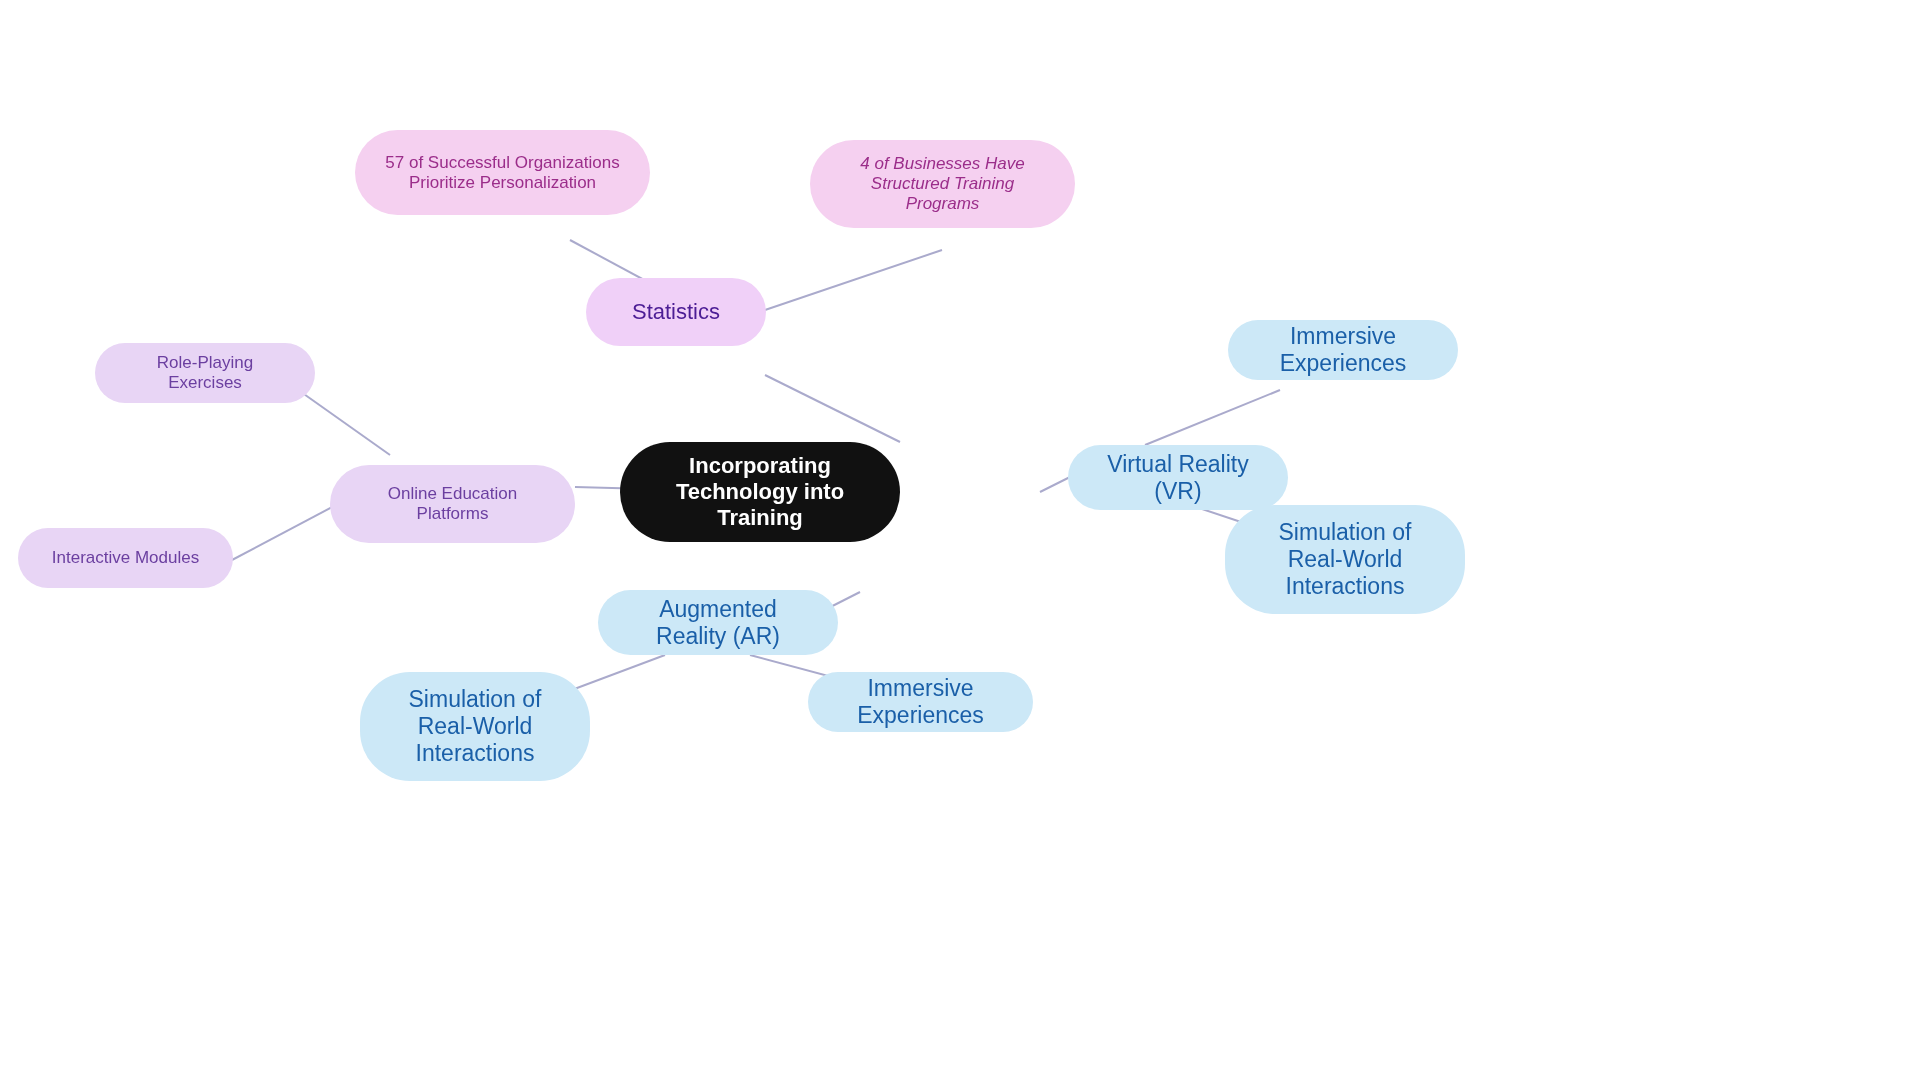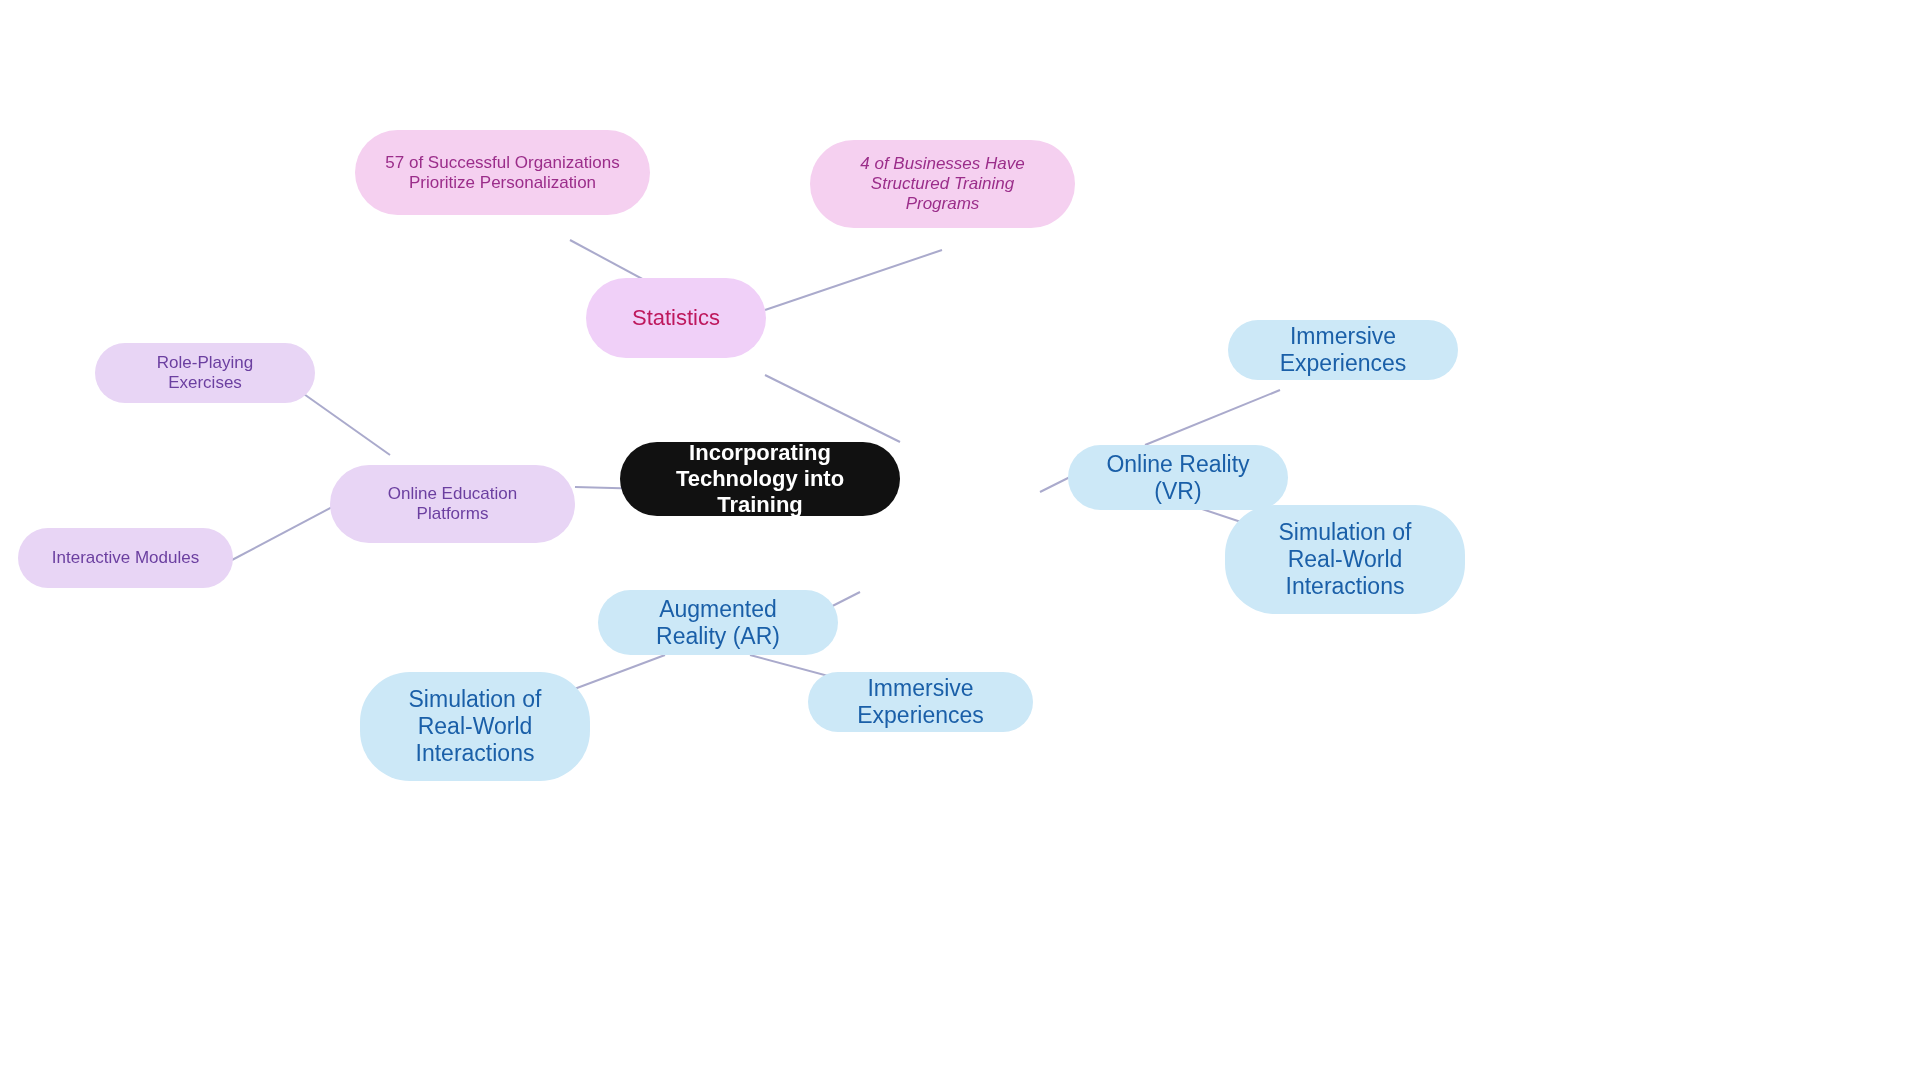--- a/index.html
+++ b/index.html
@@ -27,21 +27,21 @@
       text-align: center;
       cursor: pointer;
       padding: 14px 24px;
     }
     .node-center {
       background: #111111;
       color: #ffffff;
       font-size: 22px;
       font-weight: 600;
       width: 280px;
-      height: 74px;
+      height: 100px;
       border-radius: 50px;
     }
     .node-purple {
       background: #e8d5f5;
       color: #6b3fa0;
       font-size: 17px;
       font-weight: 500;
       border-radius: 50px;
       margin-top: 13px;
     }
@@ -54,25 +54,25 @@
     }
     .node-pink {
       background: #f5d0f0;
       color: #9b2d8a;
       font-size: 17px;
       font-weight: 500;
       border-radius: 50px;
     }
     .node-statistics {
       background: #f0d0f8;
-      color: #be185d;
+      color: #4c1d95;
       font-size: 22px;
       font-weight: 500;
       width: 180px;
-      height: 80px;
+      height: 68px;
       border-radius: 50px;
     }
   </style>
 </head>
 <body>
 
 <svg id="connections">
 
   <line x1="900" y1="442" x2="765" y2="375" stroke="#aaaacc" stroke-width="2"></line>
 
@@ -121,21 +121,21 @@
 
 <div class="node node-purple" style="left: 95px; top: 330px; width: 220px; height: 60px;">
   <span>Role-Playing Exercises</span>
 </div>
 
 <div class="node node-purple" style="left: 18px; top: 515px; width: 215px; height: 60px;">
   <span>Interactive Modules</span>
 </div>
 
 <div class="node node-blue" style="left: 1068px; top: 445px; width: 220px; height: 65px;">
-  <span>Online Reality (VR)</span>
+  <span>Virtual Reality (VR)</span>
 </div>
 
 <div class="node node-blue" style="left: 1228px; top: 320px; width: 230px; height: 60px;">
   <span>Immersive Experiences</span>
 </div>
 
 <div class="node node-blue" style="left: 1225px; top: 505px; width: 240px; min-height: 80px;">
   <span>Simulation of Real-World Interactions</span>
 </div>
 

